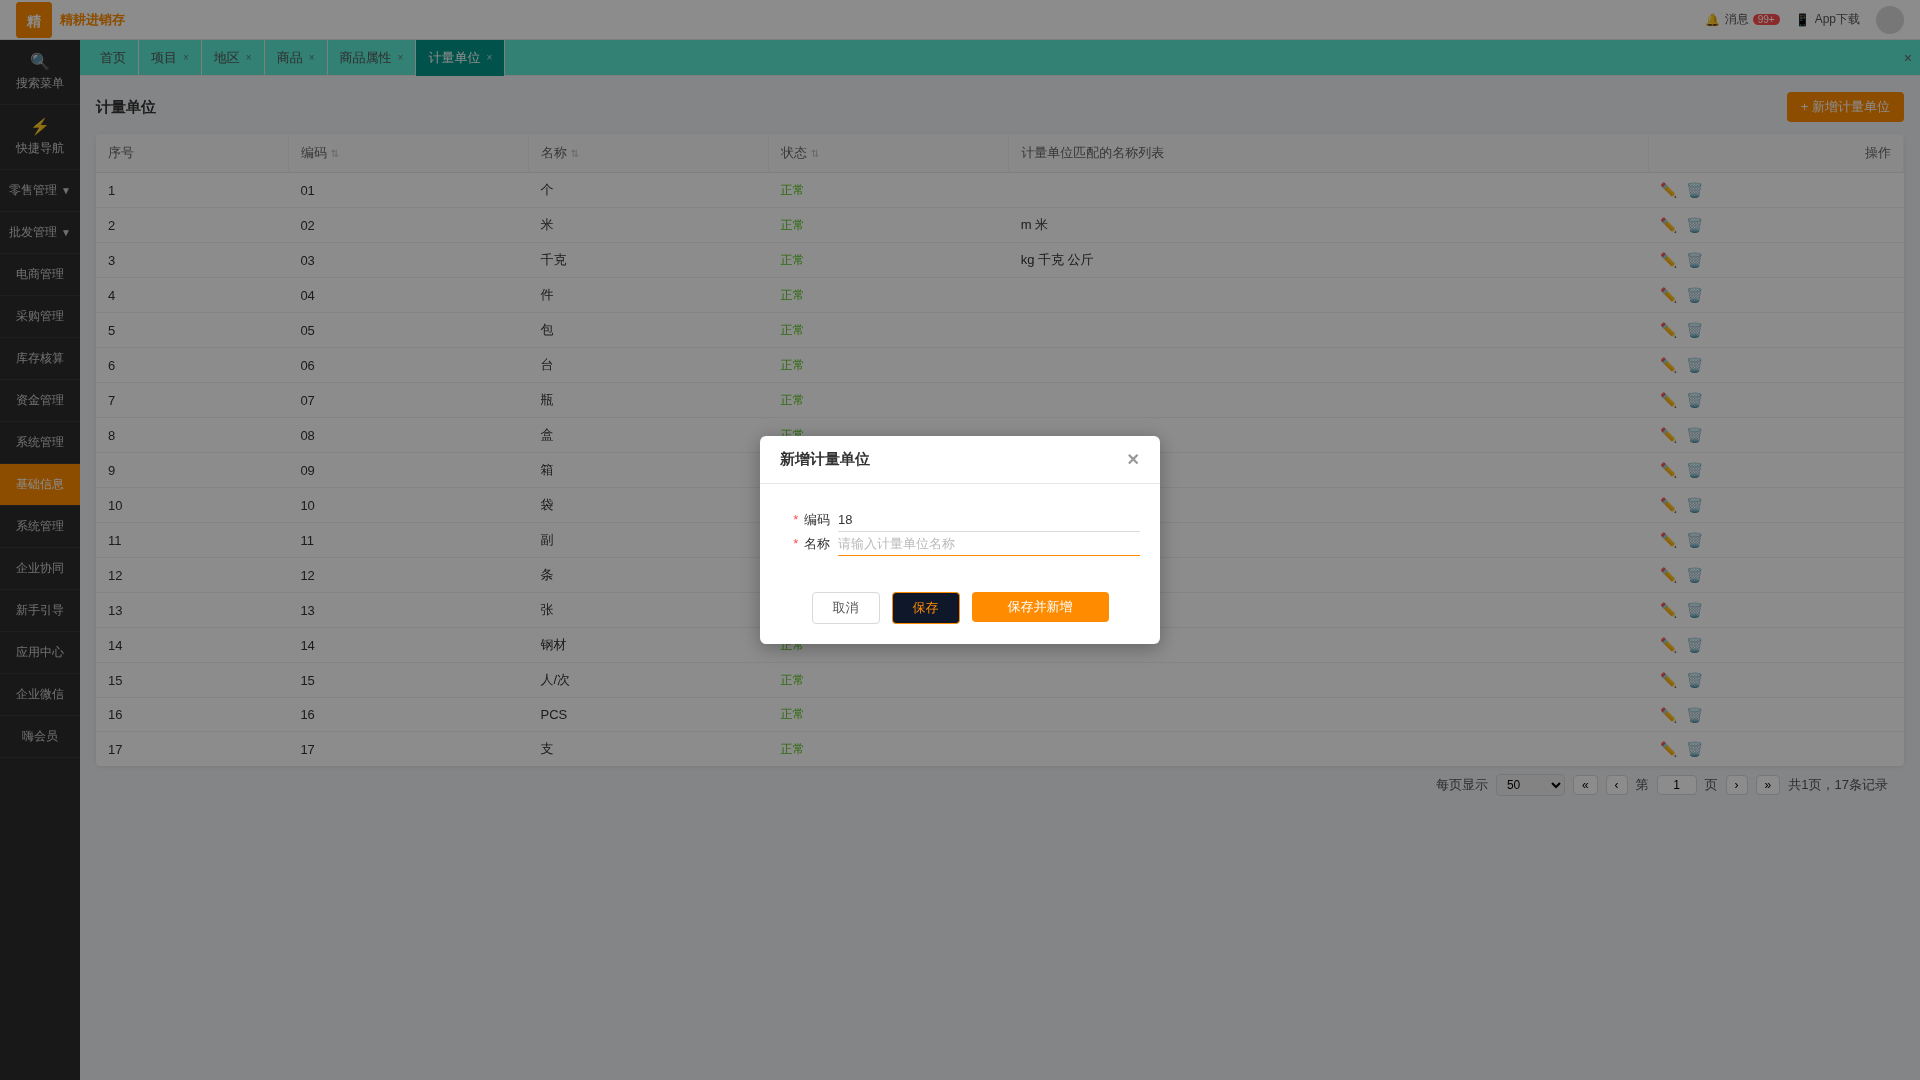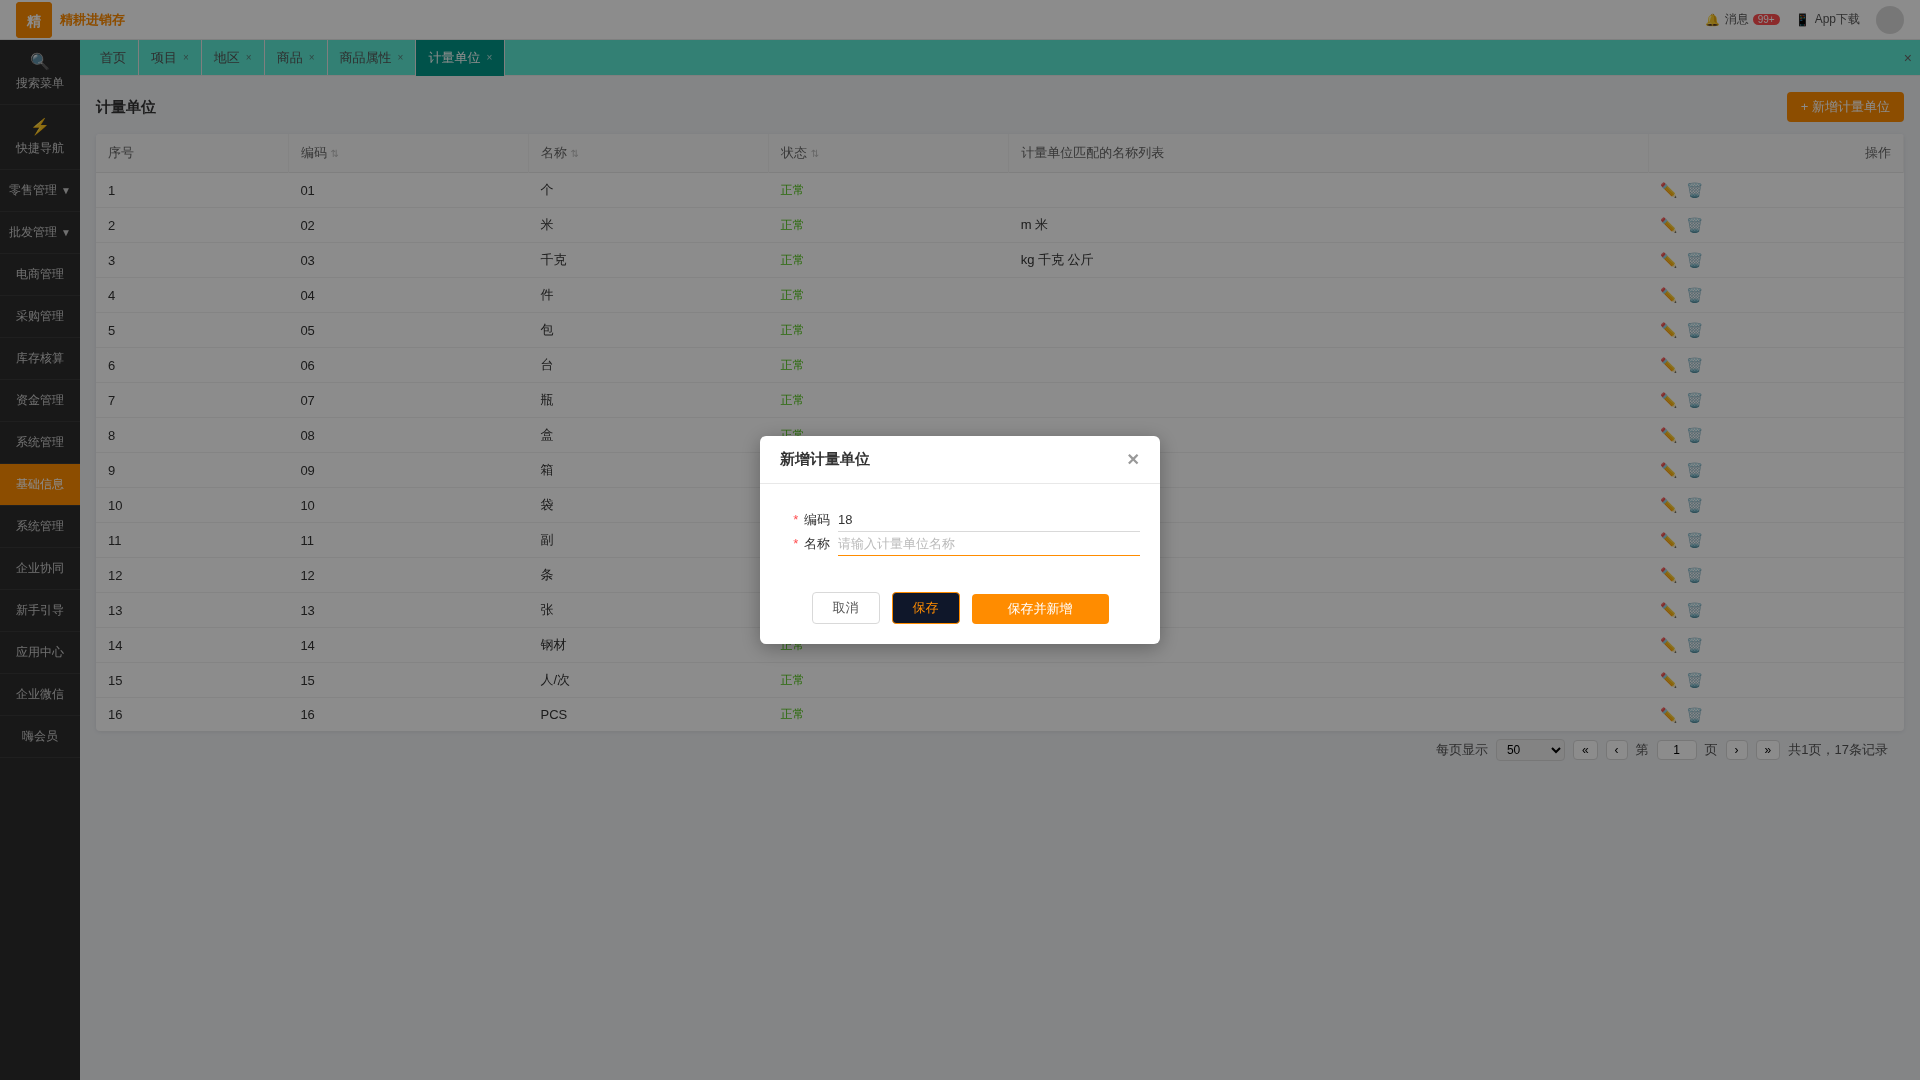--- a/index.html
+++ b/index.html
@@ -321,21 +321,21 @@
       font-size: 13px;
       color: #333;
       outline: none;
     }
     .form-input.active-input {
       border-bottom: 1px solid #ff8c00;
     }
     .form-input::placeholder { color: #bbb; }
     .modal-footer {
       display: flex;
-      align-items: flex-end;
+      align-items: flex-start;
       justify-content: center;
       padding: 12px 20px 20px;
       gap: 12px;
     }
     .btn-cancel {
       border: 1px solid #d9d9d9;
       background: white;
       color: #555;
       border-radius: 4px;
       padding: 6px 20px;
@@ -694,20 +694,33 @@
       <td>PCS</td>
       <td><span class="status-normal">正常</span></td>
       <td></td>
       <td>
         <div class="action-btns">
           <span class="action-btn">✏️</span>
           <span class="action-btn">🗑️</span>
         </div>
       </td>
     </tr>
+            <tr>
+      <td>17</td>
+      <td>17</td>
+      <td>支</td>
+      <td><span class="status-normal">正常</span></td>
+      <td></td>
+      <td>
+        <div class="action-btns">
+          <span class="action-btn">✏️</span>
+          <span class="action-btn">🗑️</span>
+        </div>
+      </td>
+    </tr>
           </tbody>
       </table>
 
       <div class="pagination">
         <span>每页显示</span>
         <select class="page-size-select">
           <option>50</option>
           <option>10</option>
           <option>20</option>
           <option>100</option>

